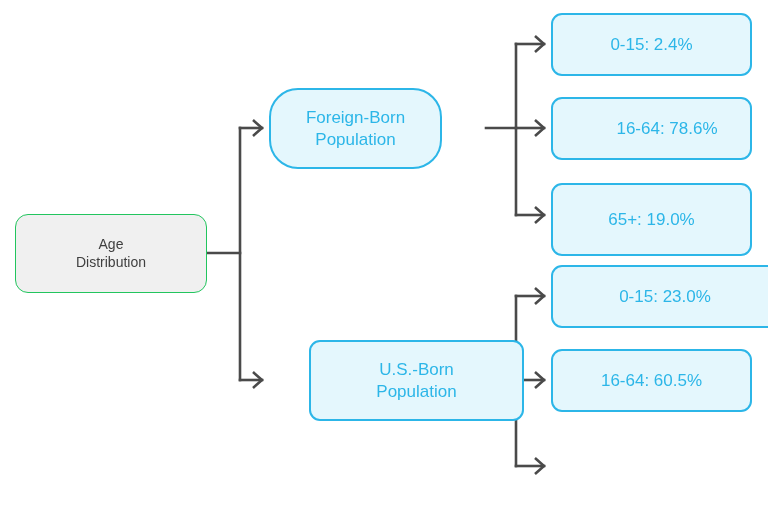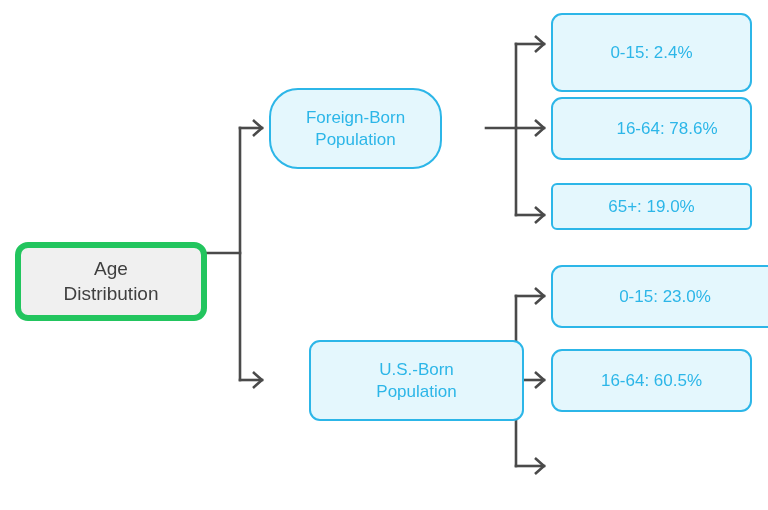--- a/index.html
+++ b/index.html
@@ -35,25 +35,24 @@
     display: flex;
     align-items: center;
     justify-content: center;
     text-align: center;
     border-radius: 11px;
     line-height: 1.28;
     white-space: pre-line;
   }
   .node-root {
     background: #f0f0f0;
-    border: 6px solid #22c55e;
+    border: 1px solid #22c55e;
     color: #3f3f3f;
-    font-size: 19px;
+    font-size: 14px;
     border-radius: 13px;
-    margin-top: 28px;
   }
   .node-branch {
     background: #e4f7fd;
     border: 2.6px solid #2cb6e8;
     color: #2cb6e8;
     font-size: 17px;
   }
   .node-leaf {
     background: #e4f7fd;
     border: 2.6px solid #2cb6e8;
@@ -104,24 +103,24 @@
 
   <div class="node node-root" style="left:15px; top:214px; width:192px; height:79px;">Age
 Distribution</div>
 
   <div class="node node-branch" style="left:269px; top:88px; width:173px; height:81px;border-radius:29px;">Foreign-Born
 Population</div>
 
   <div class="node node-branch" style="left:269px; top:340px; width:215px; height:81px;margin-left:40px;">U.S.-Born
 Population</div>
 
-  <div class="node node-leaf" style="left:551px; top:13px; width:201px; height:79px;">0-15: 2.4%</div>
+  <div class="node node-leaf" style="left:551px; top:13px; width:201px; height:63px;">0-15: 2.4%</div>
 
   <div class="node node-leaf" style="left:551px; top:97px; width:201px; height:63px;padding-left:31px;">16-64: 78.6%</div>
 
-  <div class="node node-leaf" style="left:551px; top:183px; width:201px; height:47px;border-radius:6px;">65+: 19.0%</div>
+  <div class="node node-leaf" style="left:551px; top:183px; width:201px; height:73px;">65+: 19.0%</div>
 
   <div class="node node-leaf" style="left:551px; top:265px; width:228px; height:63px;">0-15: 23.0%</div>
 
   <div class="node node-leaf" style="left:551px; top:349px; width:201px; height:63px;">16-64: 60.5%</div>
 
 
 </div>
 
 </body></html>

